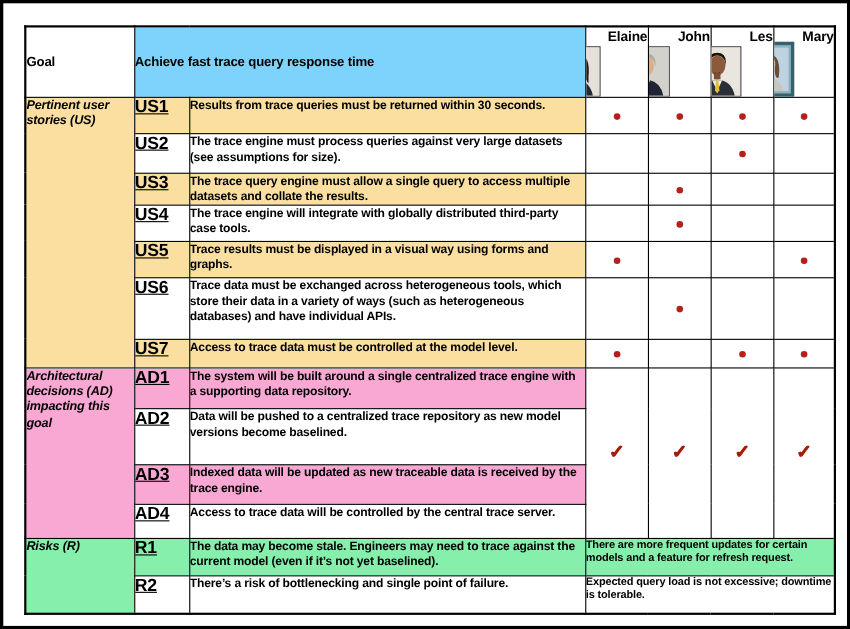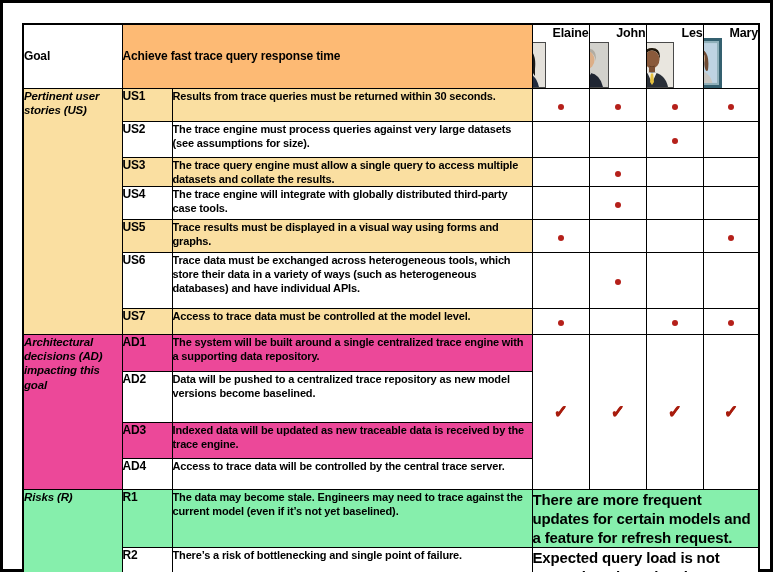--- a/index.html
+++ b/index.html
@@ -20,28 +20,28 @@
     border:2px solid #000;
   }
   table.matrix td{
     border:1px solid #000;
     padding:0;
     font-weight:bold;
     letter-spacing:-0.15px;
     overflow:hidden;
   }
   .goal-label{vertical-align:middle;padding:2px 6px 2px 8px;font-size:12px;background:#fff;}
-  .goal-value{vertical-align:middle;padding:2px 6px 2px 8px;font-size:12px;background:#fdba74;}
+  .goal-value{vertical-align:middle;padding:2px 6px 2px 8px;font-size:12px;background:#7dd3fc;}
   .sec{vertical-align:top;padding:5px 6px 2px 8px;font-size:11.5px;line-height:1.25;font-style:italic;}
-  .idc{vertical-align:top;padding:5px 0 0 7px;font-size:12px;}
+  .idc{vertical-align:top;padding:5px 0 0 7px;font-size:16px;text-decoration:underline;}
   .desc{vertical-align:top;padding:5px 8px 2px 9px;font-size:11px;line-height:1.28;}
-  .mit{vertical-align:top;padding:4px 6px 2px 7px;font-size:15px;line-height:1.28;}
+  .mit{vertical-align:top;padding:4px 6px 2px 7px;font-size:10px;line-height:1.28;}
   .mark{text-align:center;vertical-align:middle;background:#fff;}
   .tan{background:#fadfa1;}
-  .blue{background:#ec4899;margin-left:12px;}
+  .blue{background:#f9a8d4;margin-left:12px;}
   .salmon{background:#86efac;}
   .white{background:#ffffff;}
   .dot{display:inline-block;width:6px;height:6px;border-radius:50%;background:#b5201a;}
   .check{font-size:17px;line-height:1;color:#a81c0d;text-shadow:0.7px 0 0 #a81c0d, 0 0.5px 0 #a81c0d;}
   .photo-cell{vertical-align:bottom;background:#fff;}
   .pc{display:flex;align-items:flex-end;height:62px;justify-content:flex-end;}
   .photo-frame{border:1px solid #4a4a4a;line-height:0;background:#ddd;}
   .photo-frame.hl{border:3px solid #34606f;box-shadow:inset 0 0 0 2px #8fb0ba;padding:2px;background:#8fb0ba;}
   .pname{align-self:flex-start;padding:0 0 1px 7px;font-size:12.5px;font-weight:bold;}
 </style>

